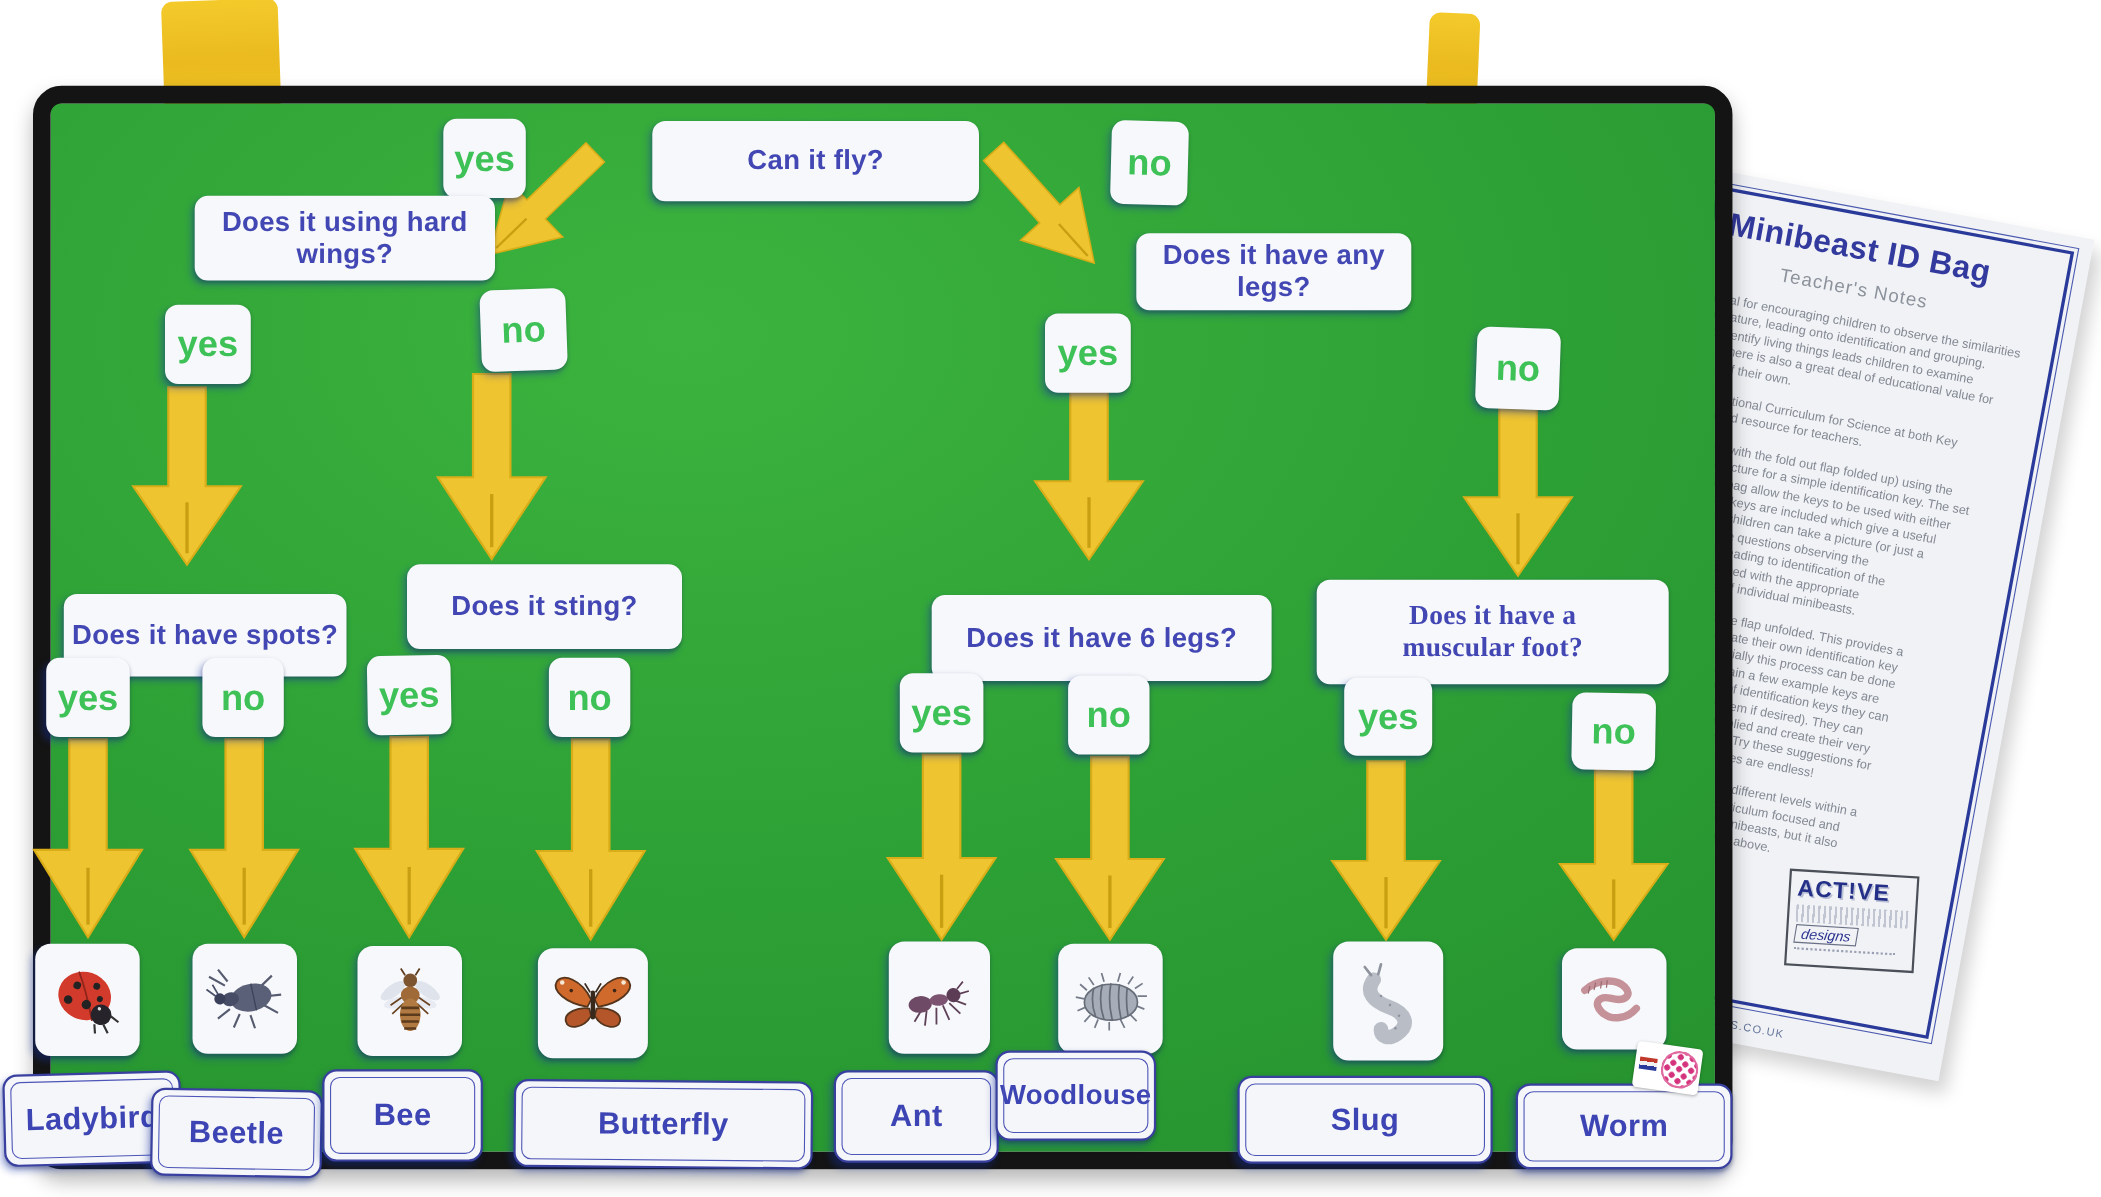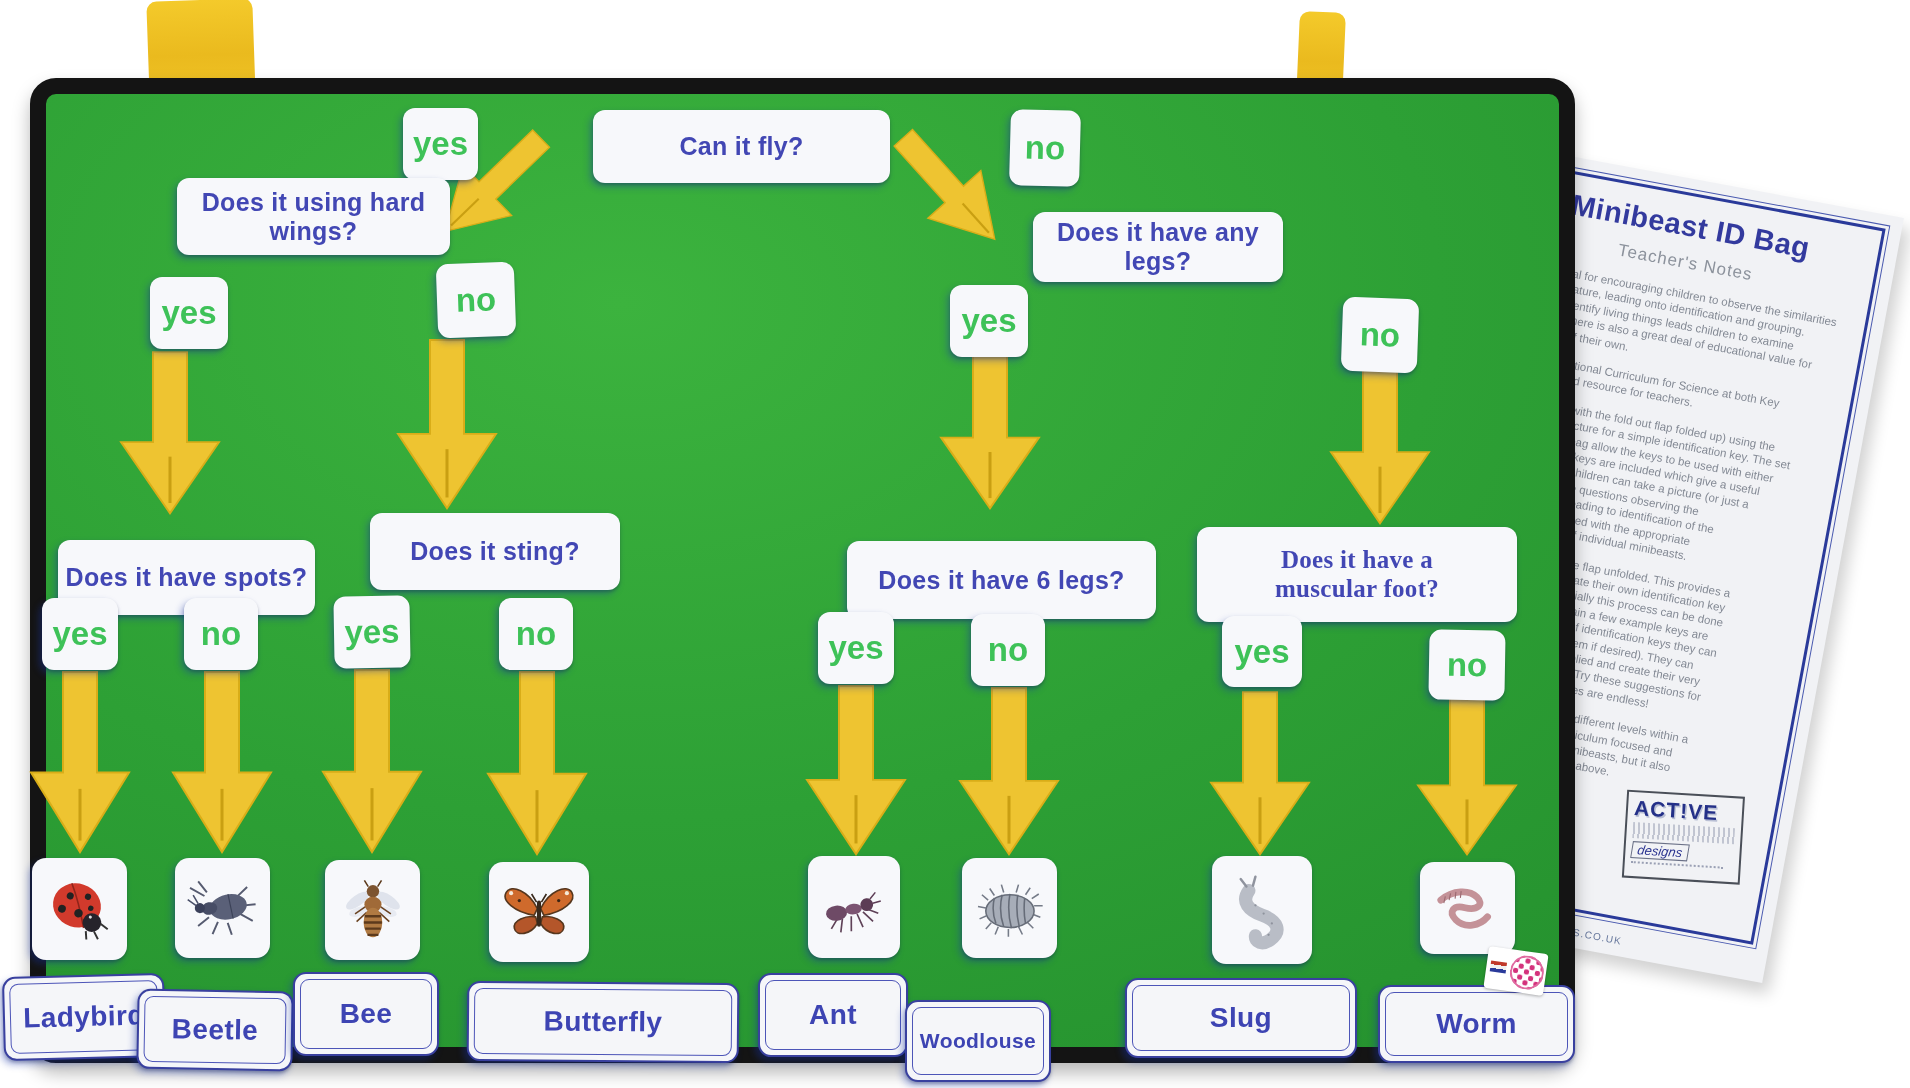--- a/index.html
+++ b/index.html
@@ -109,21 +109,21 @@
   #pic-woodlouse{left:962px;top:858px;width:95px;height:100px;}
   #pic-slug     {left:1212px;top:856px;width:100px;height:108px;}
   #pic-worm     {left:1420px;top:862px;width:95px;height:92px;}
 
   
   #lab-ladybird {left:3px;top:975px;width:158px;height:80px;transform:rotate(-1.5deg);}
   #lab-beetle   {left:137px;top:990px;width:152px;height:76px;transform:rotate(1deg);}
   #lab-bee      {left:293px;top:972px;width:142px;height:80px;}
   #lab-butterfly{left:467px;top:982px;width:268px;height:76px;transform:rotate(.5deg);}
   #lab-ant      {left:758px;top:973px;width:146px;height:80px;}
-  #lab-woodlouse{left:905px;top:1000px;width:142px;height:78px;font-size:21px;}
+  #lab-woodlouse{left:905px;top:955px;width:142px;height:78px;font-size:25px;}
   #lab-slug     {left:1125px;top:978px;width:228px;height:76px;}
   #lab-worm     {left:1378px;top:985px;width:193px;height:74px;}
 
   
   #sticker{position:absolute;left:1486px;top:950px;width:60px;height:42px;z-index:3;
            background:#fff;border-radius:4px;transform:rotate(8deg);
            box-shadow:0 1px 3px rgba(0,0,0,.3);overflow:hidden;}
   #sticker .dotblob{position:absolute;right:2px;top:4px;width:34px;height:34px;border-radius:50%;
            background:radial-gradient(circle at 30% 30%,#f7cfe0,#ec86b4);
            box-shadow:inset 0 0 0 2px #e06aa0;

